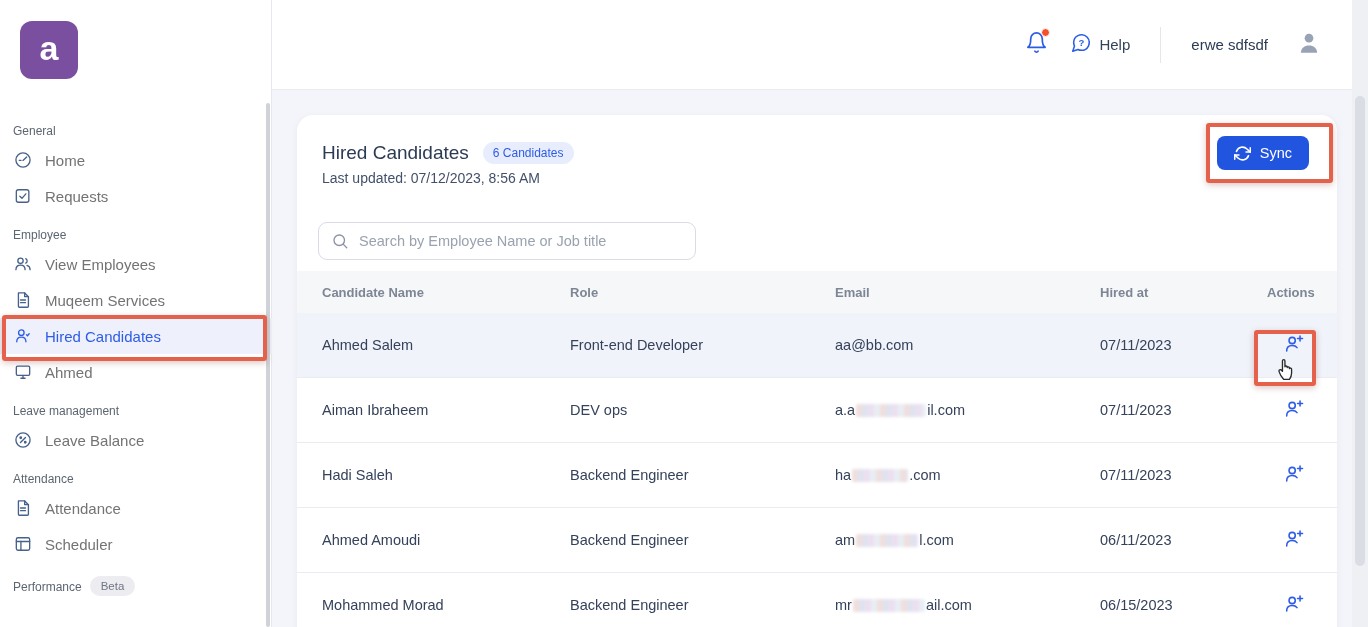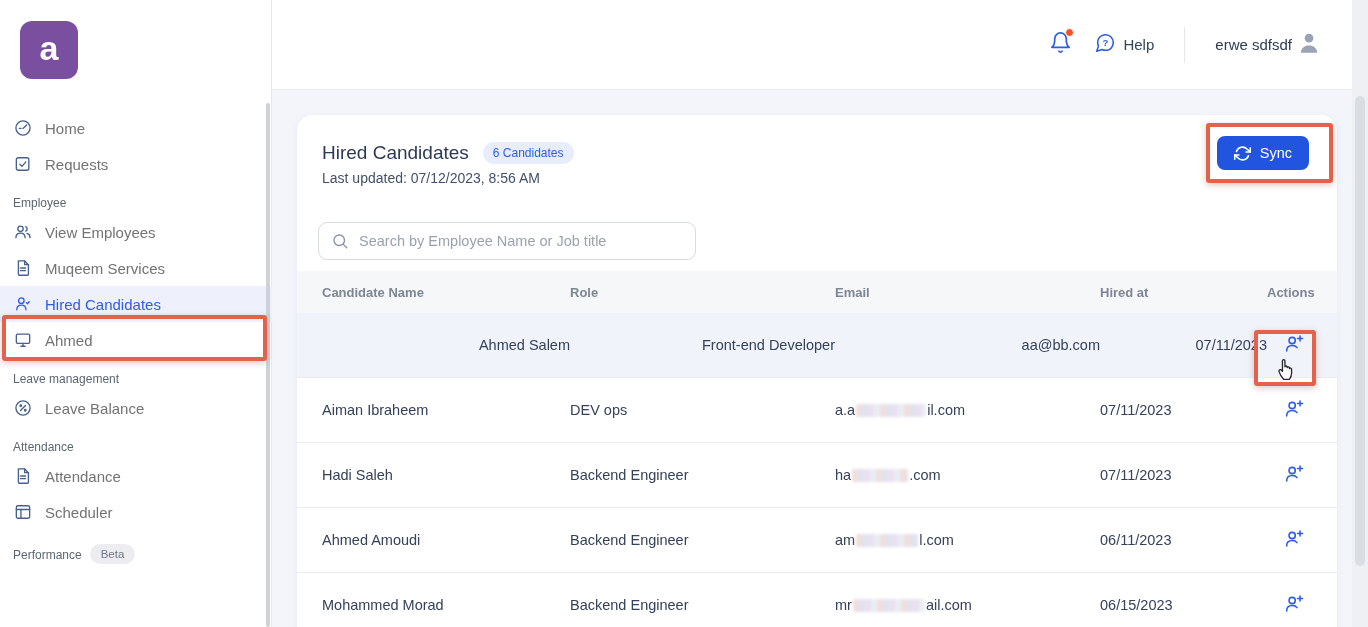--- a/index.html
+++ b/index.html
@@ -18,39 +18,39 @@
   .nav-item.active .nav-ic { color:#2e5ce6; }
   .beta { display:inline-block; background:#ededf1; color:#6f7684; font-size:11.5px; border-radius:11px; padding:4px 11px; margin-left:8px; vertical-align:1px; }
   .sb-thumb { position:absolute; right:1px; top:103px; width:4px; height:524px; background:#cfd2d9; border-radius:2px; }
 
   
   .topbar { position:absolute; left:272px; top:0; width:1096px; height:90px; background:#fff; border-bottom:1px solid #eaebf0; display:flex; align-items:center; justify-content:flex-end; padding-right:46px; gap:22px; z-index:2; }
   .bell-wrap { position:relative; display:flex; cursor:pointer; }
   .notif-dot { position:absolute; right:-2px; top:-3px; width:9px; height:9px; border-radius:50%; background:#f4502c; border:1.5px solid #fff; }
   .help { display:flex; align-items:center; gap:7px; font-size:15px; color:#33435c; cursor:pointer; }
   .tb-divider { width:1px; height:36px; background:#e4e6ec; margin:0 8px; }
-  .user { display:flex; align-items:center; gap:4px; font-size:15px; color:#2c3b55; cursor:pointer; }
+  .user { display:flex; align-items:center; gap:28px; font-size:15px; color:#2c3b55; cursor:pointer; }
 
   
   .card { position:absolute; left:297px; top:115px; width:1040px; height:560px; background:#fff; border-radius:16px 16px 0 0; box-shadow:0 2px 8px rgba(30,40,90,.05); z-index:1; }
   .title-row { position:absolute; top:20px; left:25px; right:28px; height:36px; display:flex; align-items:center; }
   .page-title { font-size:19px; font-weight:500; color:#2c3b55; }
   .count-badge { margin-left:14px; background:#e7edfc; color:#2e5ce6; font-size:12px; padding:4px 10px; border-radius:11px; }
   .sync-btn { margin-left:auto; height:34px; padding:10px 17px; background:#2255df; border:none; border-radius:8px; color:#fff; font-size:14.5px; font-family:inherit; display:flex; align-items:center; gap:9px; cursor:pointer; }
   .last-updated { position:absolute; top:55px; left:25px; font-size:14px; color:#43506a; }
   .search-box { position:absolute; top:107px; left:21px; width:378px; height:38px; border:1px solid #d9dce3; border-radius:9px; display:flex; align-items:center; padding:0 12px; gap:10px; background:#fff; }
   .search-box input { border:none; outline:none; flex:1; font-size:14.5px; font-family:inherit; color:#35425a; background:transparent; }
   .search-box input::placeholder { color:#9aa2af; }
 
   .tgrid { display:grid; grid-template-columns:248px 265px 265px 167px 1fr; padding:0 24px 0 25px; align-items:center; }
   .thead { position:absolute; top:156px; left:0; width:100%; height:42px; background:#f6f7f9; font-size:13px; color:#7d8694;font-weight:bold; }
   .thead .th-actions { text-align:right; }
   .tbody { position:absolute; top:198px; left:0; width:100%; }
   .trow { height:65px; border-bottom:1px solid #eaecf1; font-size:14.5px; color:#35425a; background:#fff; }
-  .trow.hl { background:#f0f3fa;text-align:right; }
+  .trow.hl { background:#f0f3fa; }
   .cell.actions { text-align:right; }
   .action-btn { display:inline-flex; margin-right:8px; cursor:pointer; }
   .redact { display:inline-block; height:13px; border-radius:2px; vertical-align:-2px; margin:0 1px;
     background:repeating-linear-gradient(90deg,#f0dede 0 6px,#dfe3ef 6px 12px,#ecdff0 12px 18px,#e8eef4 18px 24px);
     filter:blur(1.5px); }
 
   
   .page-scroll-track { position:absolute; right:0; top:0; width:16px; height:627px; background:#eef0f4; z-index:4; }
   .page-scroll-thumb { position:absolute; right:3px; top:96px; width:10px; height:470px; background:#dadde4; border-radius:5px; }
 
@@ -63,20 +63,21 @@
 </style>
 </head>
 <body>
 
 <aside class="sidebar">
   <div class="logo">
       <span>a</span>
     </div>
   <nav class="nav">
 
+    <div class="nav-label">General</div>
     <div class="nav-item">
       <span class="nav-ic">
         <svg width="20" height="20" viewBox="0 0 24 24" fill="none" stroke="currentColor" stroke-width="1.6" stroke-linecap="round">
             <circle cx="12" cy="12" r="8.5"></circle>
             <path d="M12 12.5 L16.4 8.3"></path>
             <path d="M7.6 12.5 h2"></path>
           </svg>
       </span>
       <span class="nav-text">Home</span>
     </div>

